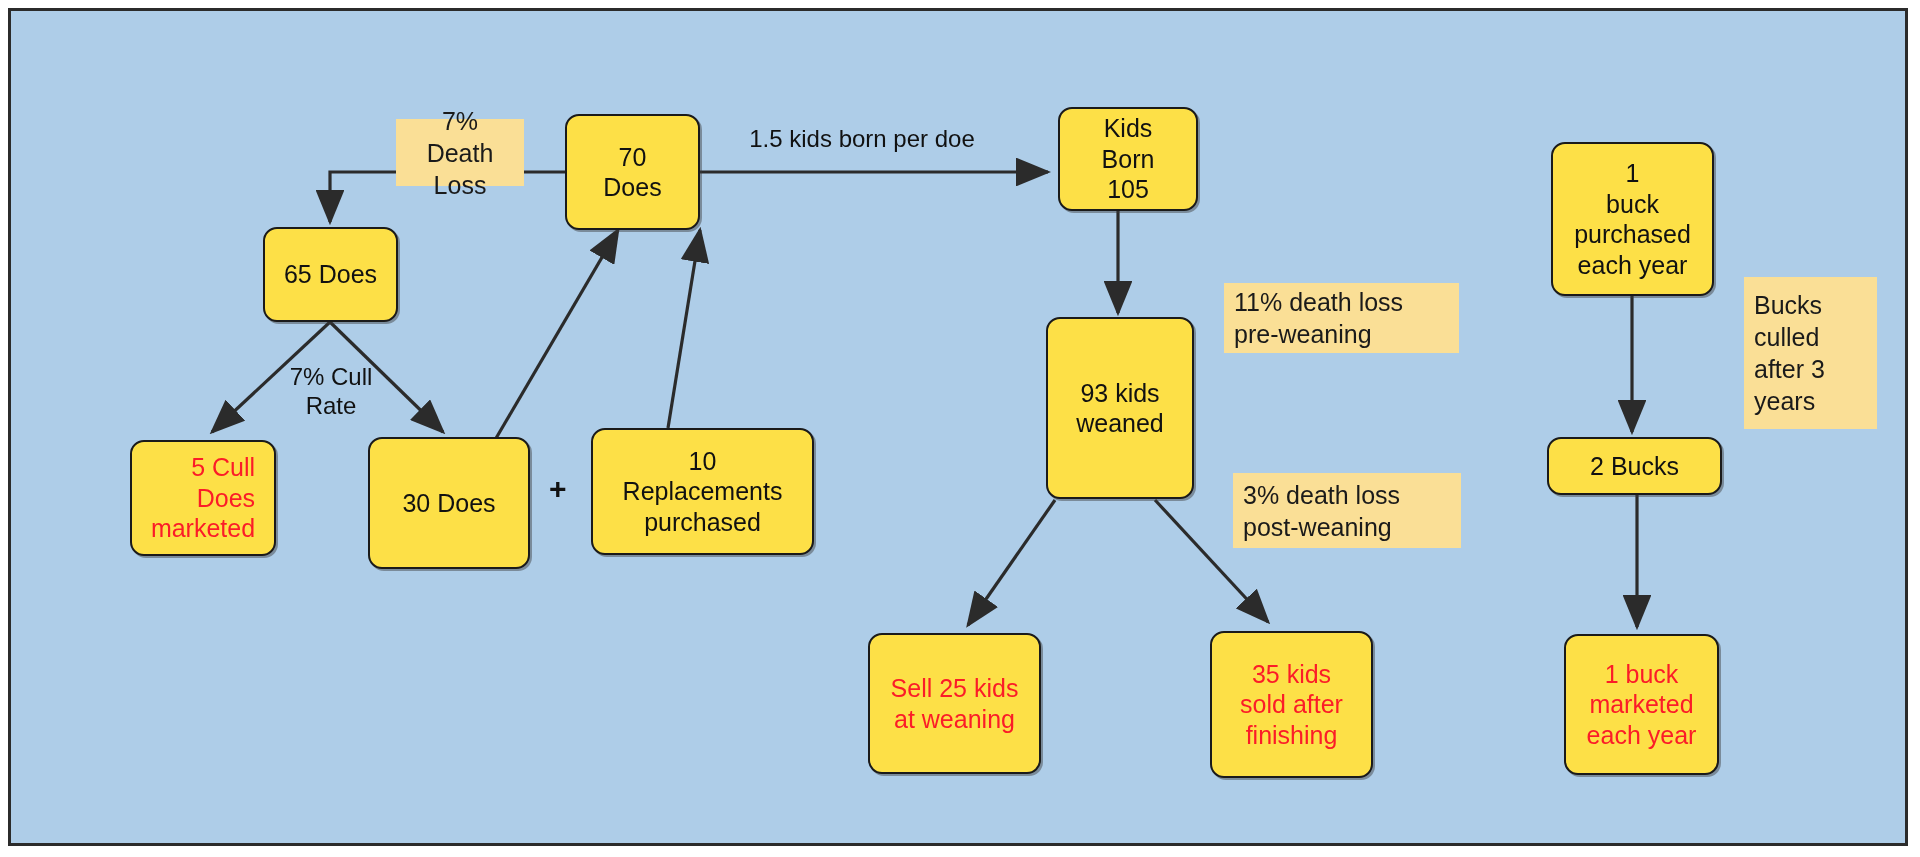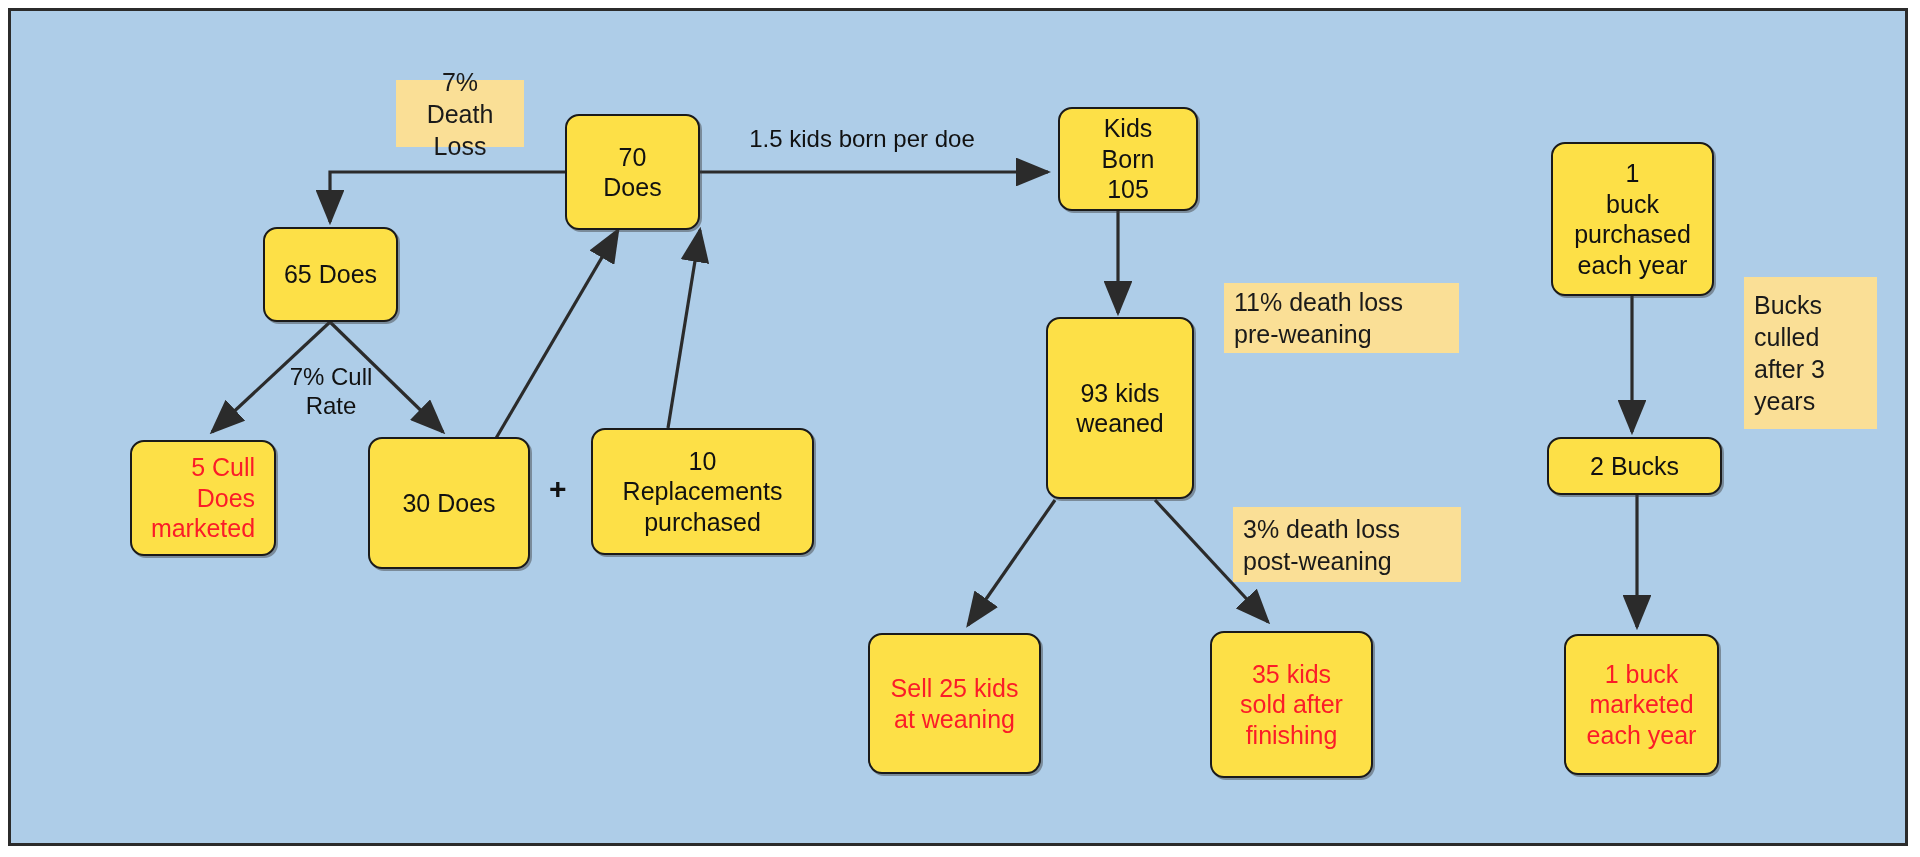--- a/index.html
+++ b/index.html
@@ -61,20 +61,21 @@
     align-items: center;
     justify-content: flex-start;
     text-align: left;
     box-sizing: border-box;
     padding: 6px 10px;
     white-space: pre-line;
   }
   .note.center {
     justify-content: center;
     text-align: center;
+    margin-top: 39px;
   }
   .edge-label {
     position: absolute;
     color: #111111;
     font-size: 24px;
     line-height: 1.22;
     white-space: pre-line;
     text-align: center;
     background: transparent;
   }
@@ -121,21 +122,21 @@
 
     <path d="M1637,495 L1637,627" fill="none" stroke="#2b2b2b" stroke-width="3.2" marker-end="url(#arrow)"></path>
   </svg>
 
   <div class="note center" style="left:396px; top:80px; width:128px; height:67px;">7% Death
 Loss</div>
 
   <div class="note" style="left:1224px; top:283px; width:235px; height:70px;">11% death loss
 pre-weaning</div>
 
-  <div class="note" style="left:1233px; top:473px; width:228px; height:75px;margin-top:34px;">3% death loss
+  <div class="note" style="left:1233px; top:473px; width:228px; height:75px;">3% death loss
 post-weaning</div>
 
   <div class="note" style="left:1744px; top:277px; width:133px; height:152px;">Bucks
 culled
 after 3
 years</div>
 
   <div class="node" style="left:565px; top:114px; width:135px; height:116px;">70
 Does</div>
 

